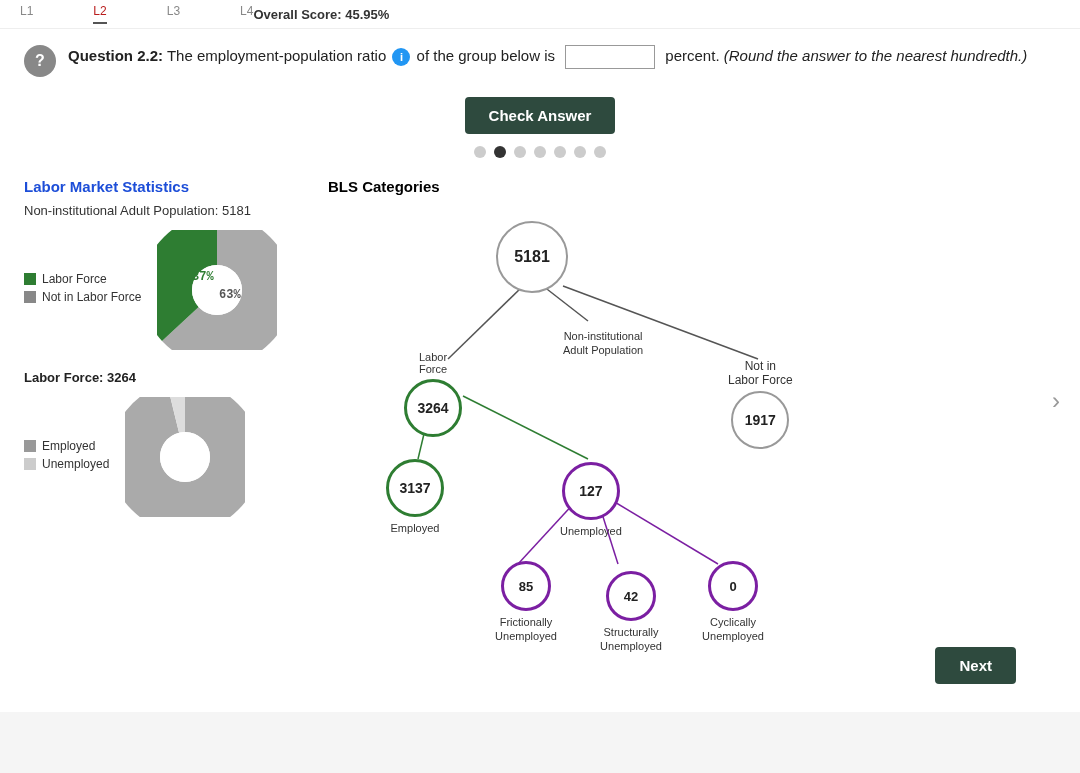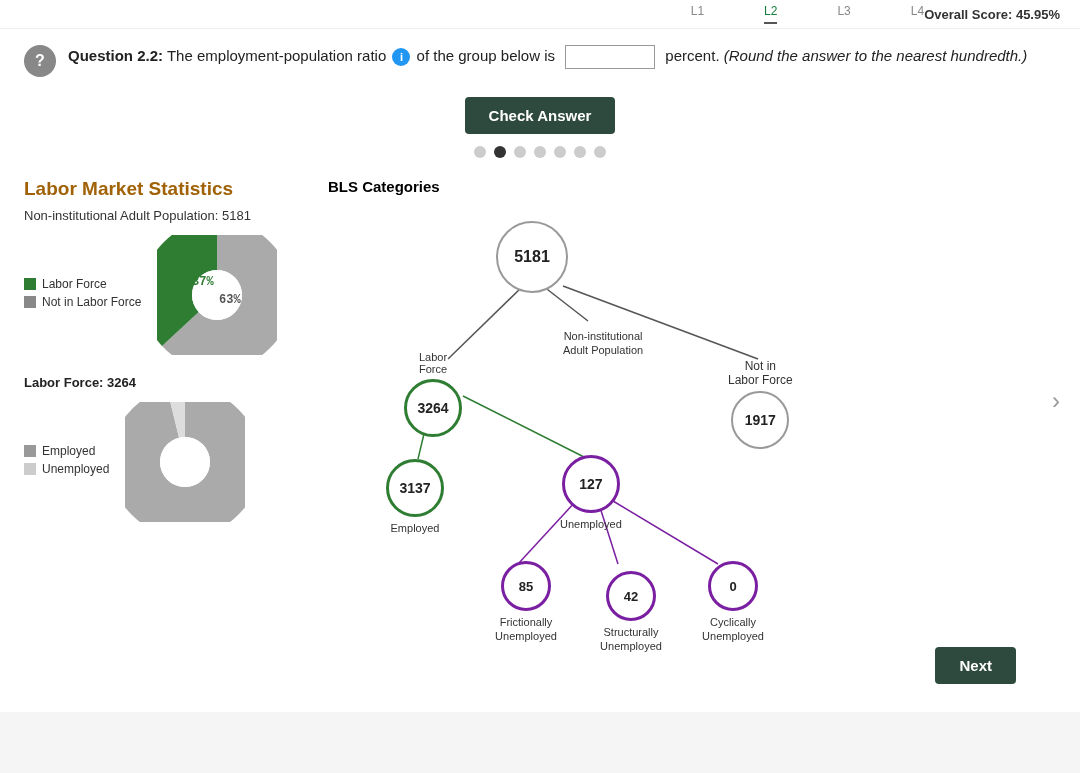--- a/index.html
+++ b/index.html
@@ -115,23 +115,23 @@
     .left-panel {
       width: 280px;
       flex-shrink: 0;
     }
 
     .right-panel {
       flex: 1;
     }
 
     .section-title {
-      font-size: 19px;
-      font-weight: bold;
-      color: #a16207;
+      font-size: 15px;
+      font-weight: bold;
+      color: #1d4ed8;
       margin-bottom: 8px;
     }
 
     .stat-label {
       font-size: 13px;
       color: #333;
       margin-bottom: 12px;
     }
 
     .legend-item {
@@ -258,38 +258,38 @@
       width: 100%;
       height: 100%;
       pointer-events: none;
     }
 
     
     .progress-area {
       background: #fff;
       padding: 4px 20px;
       display: flex;
-      justify-content: flex-end;
+      justify-content: flex-start;
       align-items: center;
       border-bottom: 1px solid #eee;
     }
 
     .tabs-row {
       display: flex;
       gap: 60px;
     }
 
     .tab-item {
       font-size: 12px;
       color: #888;
       padding-bottom: 4px;
     }
 
     .tab-item.active {
-      color: #15803d;
+      color: #b91c1c;
       border-bottom: 2px solid #555;
     }
 
     
     .right-arrow {
       position: absolute;
       right: 20px;
       top: 50%;
       font-size: 24px;
       color: #999;
@@ -445,21 +445,21 @@
           </div>
         </div>
 
         <div class="tree-node" style="top:248px; left:58px;">
           <div class="circle-node circle-md border-green">
             <span>3137</span>
           </div>
           <div class="node-label">Employed</div>
         </div>
 
-        <div class="tree-node" style="top:244px; left:232px;">
+        <div class="tree-node" style="top:251px; left:232px;">
           <div class="circle-node circle-md border-purple">
             <span>127</span>
           </div>
           <div class="node-label">Unemployed</div>
         </div>
 
         <div class="tree-node" style="top:350px; left:158px;">
           <div class="circle-node circle-sm border-purple">
             <span>85</span>
           </div>

